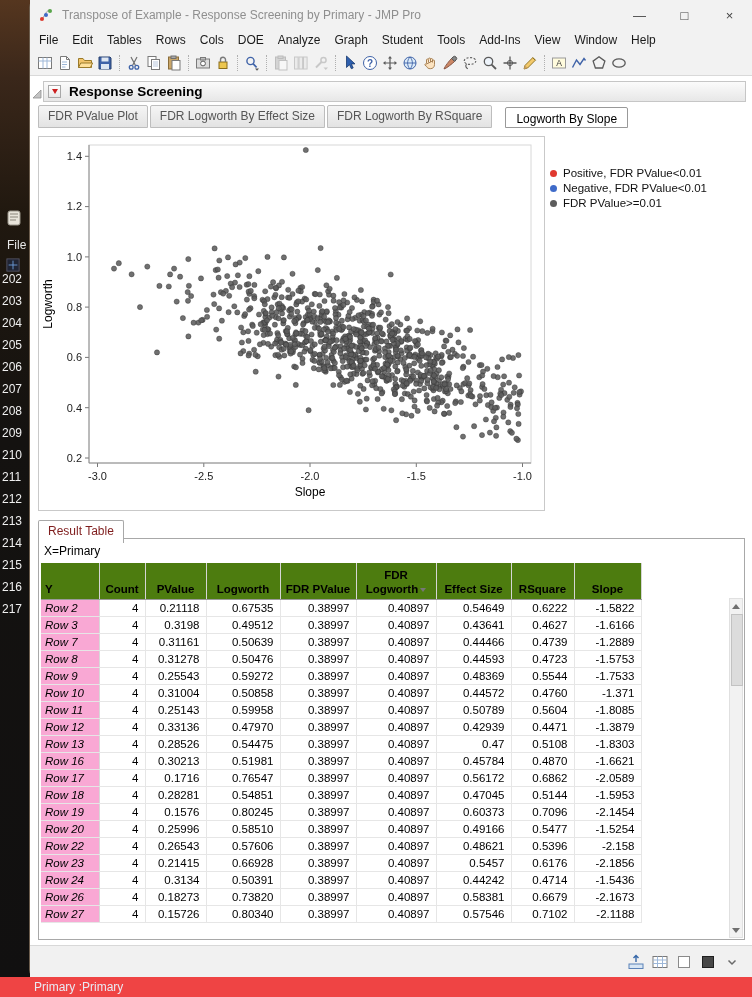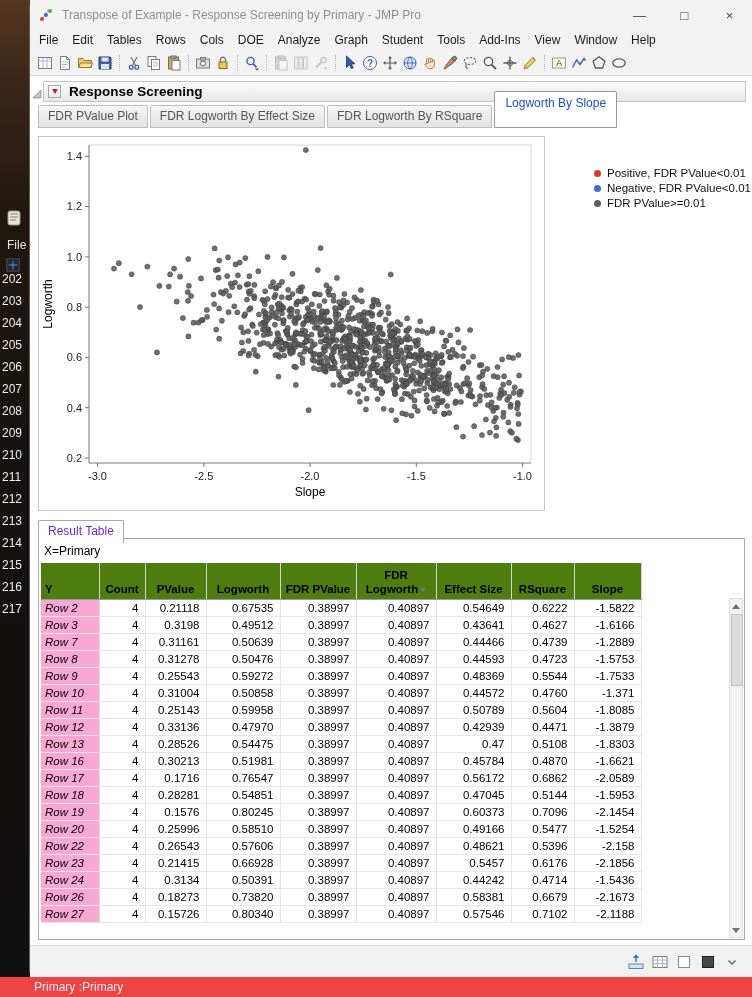--- a/index.html
+++ b/index.html
@@ -35,33 +35,33 @@
 
   .report-bg{position:absolute;left:0;top:76px;width:100%;height:869px;background:#fff;}
   .disclosure{position:absolute;left:2px;top:85px;}
   .rs-bar{position:absolute;left:13px;top:81px;width:703px;height:21px;background:linear-gradient(#fbfbfb,#e7e7e7);border:1px solid #c6c6c6;display:flex;align-items:center;box-sizing:border-box;}
   .red-tri-btn{width:13px;height:13px;margin-left:4px;background:linear-gradient(#fff,#e8e8e8);border:1px solid #a8a8a8;display:flex;align-items:center;justify-content:center;box-sizing:border-box;}
   .red-tri{width:0;height:0;border-left:3.5px solid transparent;border-right:3.5px solid transparent;border-top:5px solid #cc1f1f;}
   .rs-title{margin-left:8px;font-size:13.5px;font-weight:bold;color:#000;}
 
   .tabs{position:absolute;left:8px;top:111px;height:17px;display:flex;align-items:flex-end;}
   .tab{font-size:12px;color:#555;background:linear-gradient(#f5f5f5,#e3e3e3);border:1px solid #bdbdbd;padding:3px 9px 4px;margin-right:2px;border-radius:2px 2px 0 0;white-space:nowrap;}
-  .tab.active{background:#fff;color:#1d4ed8;border-color:#999;padding:4px 10px 17px;position:relative;z-index:2;}
+  .tab.active{background:#fff;color:#000000;border-color:#999;padding:4px 10px 1px;position:relative;z-index:2;margin-left:11px;}
 
   .plot-box{position:absolute;left:8px;top:136px;width:505px;height:373px;border:1px solid #c9c9c9;background:#fff;}
   .plot-box svg{position:absolute;left:0;top:0;}
   .plot-box svg text{font-family:"Liberation Sans",sans-serif;}
   .tick{font-size:11px;fill:#222;}
   .axis-label{font-size:12px;fill:#000;}
 
-  .legend{position:absolute;left:564px;top:167px;display:flex;flex-direction:column;gap:3px;}
+  .legend{position:absolute;left:520px;top:167px;display:flex;flex-direction:column;gap:3px;}
   .legend-row{display:flex;align-items:center;gap:6px;font-size:11.5px;color:#111;white-space:nowrap;}
   .legend-dot{width:7px;height:7px;border-radius:50%;flex:0 0 auto;}
 
-  .rt-tab{position:absolute;left:8px;top:520px;height:19px;background:#fff;border:1px solid #a8a8a8;border-bottom:none;z-index:2;font-size:12px;color:#6d28d9;padding:3px 9px 0;border-radius:2px 2px 0 0;}
+  .rt-tab{position:absolute;left:8px;top:520px;height:19px;background:#fff;border:1px solid #a8a8a8;border-bottom:none;z-index:2;font-size:12px;color:#7f1d1d;padding:3px 9px 0;border-radius:2px 2px 0 0;}
   .rt-panel{position:absolute;left:8px;top:538px;width:707px;height:402px;border:1px solid #a8a8a8;background:#fff;box-sizing:border-box;}
   .x-label{position:absolute;left:5px;top:5px;font-size:12px;color:#000;}
 
   .result-table{position:absolute;left:2px;top:24px;border-collapse:collapse;table-layout:fixed;font-size:11.5px;color:#000;}
   .result-table th{font-weight:bold;vertical-align:bottom;text-align:center;height:34px;border-right:1px solid #d5d5d5;border-bottom:1px solid #9b9b9b;padding:0 4px 2px;background:#4d7c0f;line-height:1.2;}
   .result-table th:first-child{text-align:left;}
   .result-table td{height:16px;padding:0 6px 0 0;text-align:right;border-right:1px solid #e6e6e6;border-bottom:1px solid #e6e6e6;white-space:nowrap;overflow:hidden;}
   .result-table td.rowname{background:#f9a8d4;text-align:left;padding:0 2px 0 4px;border-right:1px solid #d8d8d8;font-style:italic;}
   .sort-caret{display:inline-block;width:0;height:0;border-left:3.5px solid transparent;border-right:3.5px solid transparent;border-top:4px solid #777;margin-left:2px;vertical-align:middle;}
 

